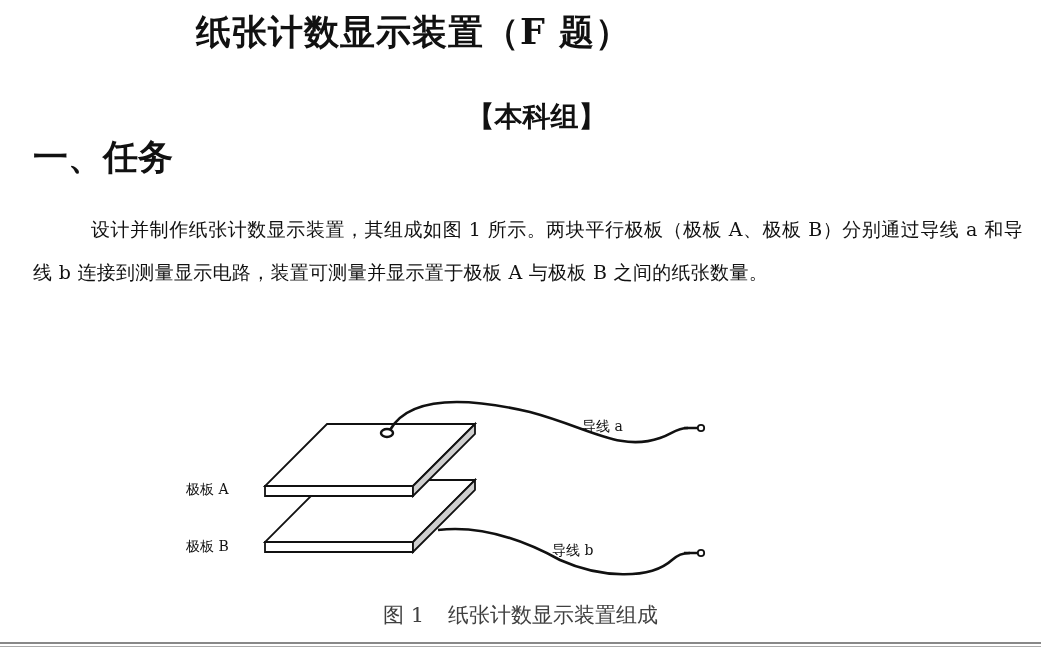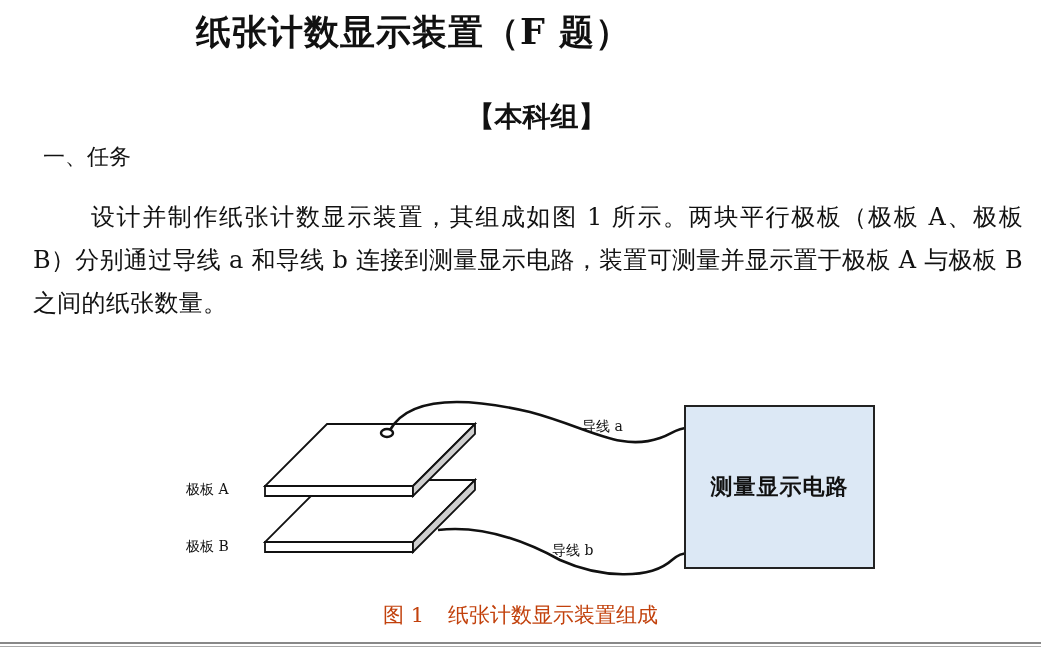--- a/index.html
+++ b/index.html
@@ -32,32 +32,32 @@
     top: 76px;
     width: 1041px;
     text-align: center;
     font-size: 28px;
     font-weight: bold;
     line-height: 40px;
     margin-top: 21px;
   }
   .section-heading {
     position: absolute;
-    left: 43px;
+    left: 33px;
     top: 136px;
-    font-size: 22px;
-    font-weight: normal;
+    font-size: 35px;
+    font-weight: bold;
     line-height: 42px;
   }
   .paragraph {
     position: absolute;
     left: 33px;
-    top: 196px;
+    top: 208px;
     width: 990px;
-    font-size: 24px;
+    font-size: 19px;
     line-height: 43px;
     text-indent: 58px;
     text-align: justify;
     letter-spacing: 0.3px;
   }
   .figure {
     position: absolute;
     left: 0;
     top: 380px;
     width: 1041px;
@@ -94,21 +94,21 @@
     letter-spacing: 1px;
   }
   .caption {
     position: absolute;
     left: 0;
     top: 600px;
     width: 1041px;
     text-align: center;
     font-size: 21px;
     line-height: 30px;
-    color: #c2410c;
+    color: #404040;
   }
   .caption .num {
     margin-right: 24px;
   }
   .rule {
     position: absolute;
     left: 0;
     width: 1041px;
     background: #888;
   }
@@ -144,23 +144,20 @@
 
     <path d="M 390 50 C 410 15, 470 18, 530 32 C 590 48, 620 72, 660 58 C 672 54, 676 48, 688 48" fill="none" stroke="#111" stroke-width="2.6"></path>
     <line x1="684" y1="48" x2="698" y2="48" stroke="#111" stroke-width="2.5"></line>
     <circle cx="701" cy="48" r="3.2" fill="#fff" stroke="#111" stroke-width="1.8"></circle>
 
     <path d="M 438 150 C 480 145, 520 158, 560 180 C 600 198, 650 200, 672 180 C 678 175, 682 173, 690 173" fill="none" stroke="#111" stroke-width="2.6"></path>
     <line x1="684" y1="173" x2="698" y2="173" stroke="#111" stroke-width="2.5"></line>
     <circle cx="701" cy="173" r="3.2" fill="#fff" stroke="#111" stroke-width="1.8"></circle>
   </svg>
 
-  <div class="circuit-box">
-    <span class="circuit-label">测量显示电路</span>
-  </div>
 
   <div class="lbl" style="left:186px; top:96px;">极板 A</div>
   <div class="lbl" style="left:186px; top:153px;">极板 B</div>
   <div class="lbl" style="left:582px; top:33px;">导线 a</div>
   <div class="lbl" style="left:552px; top:157px;">导线 b</div>
 </div>
 
 <div class="caption">
   <span class="num">图 1</span><span>纸张计数显示装置组成</span>
 </div>

